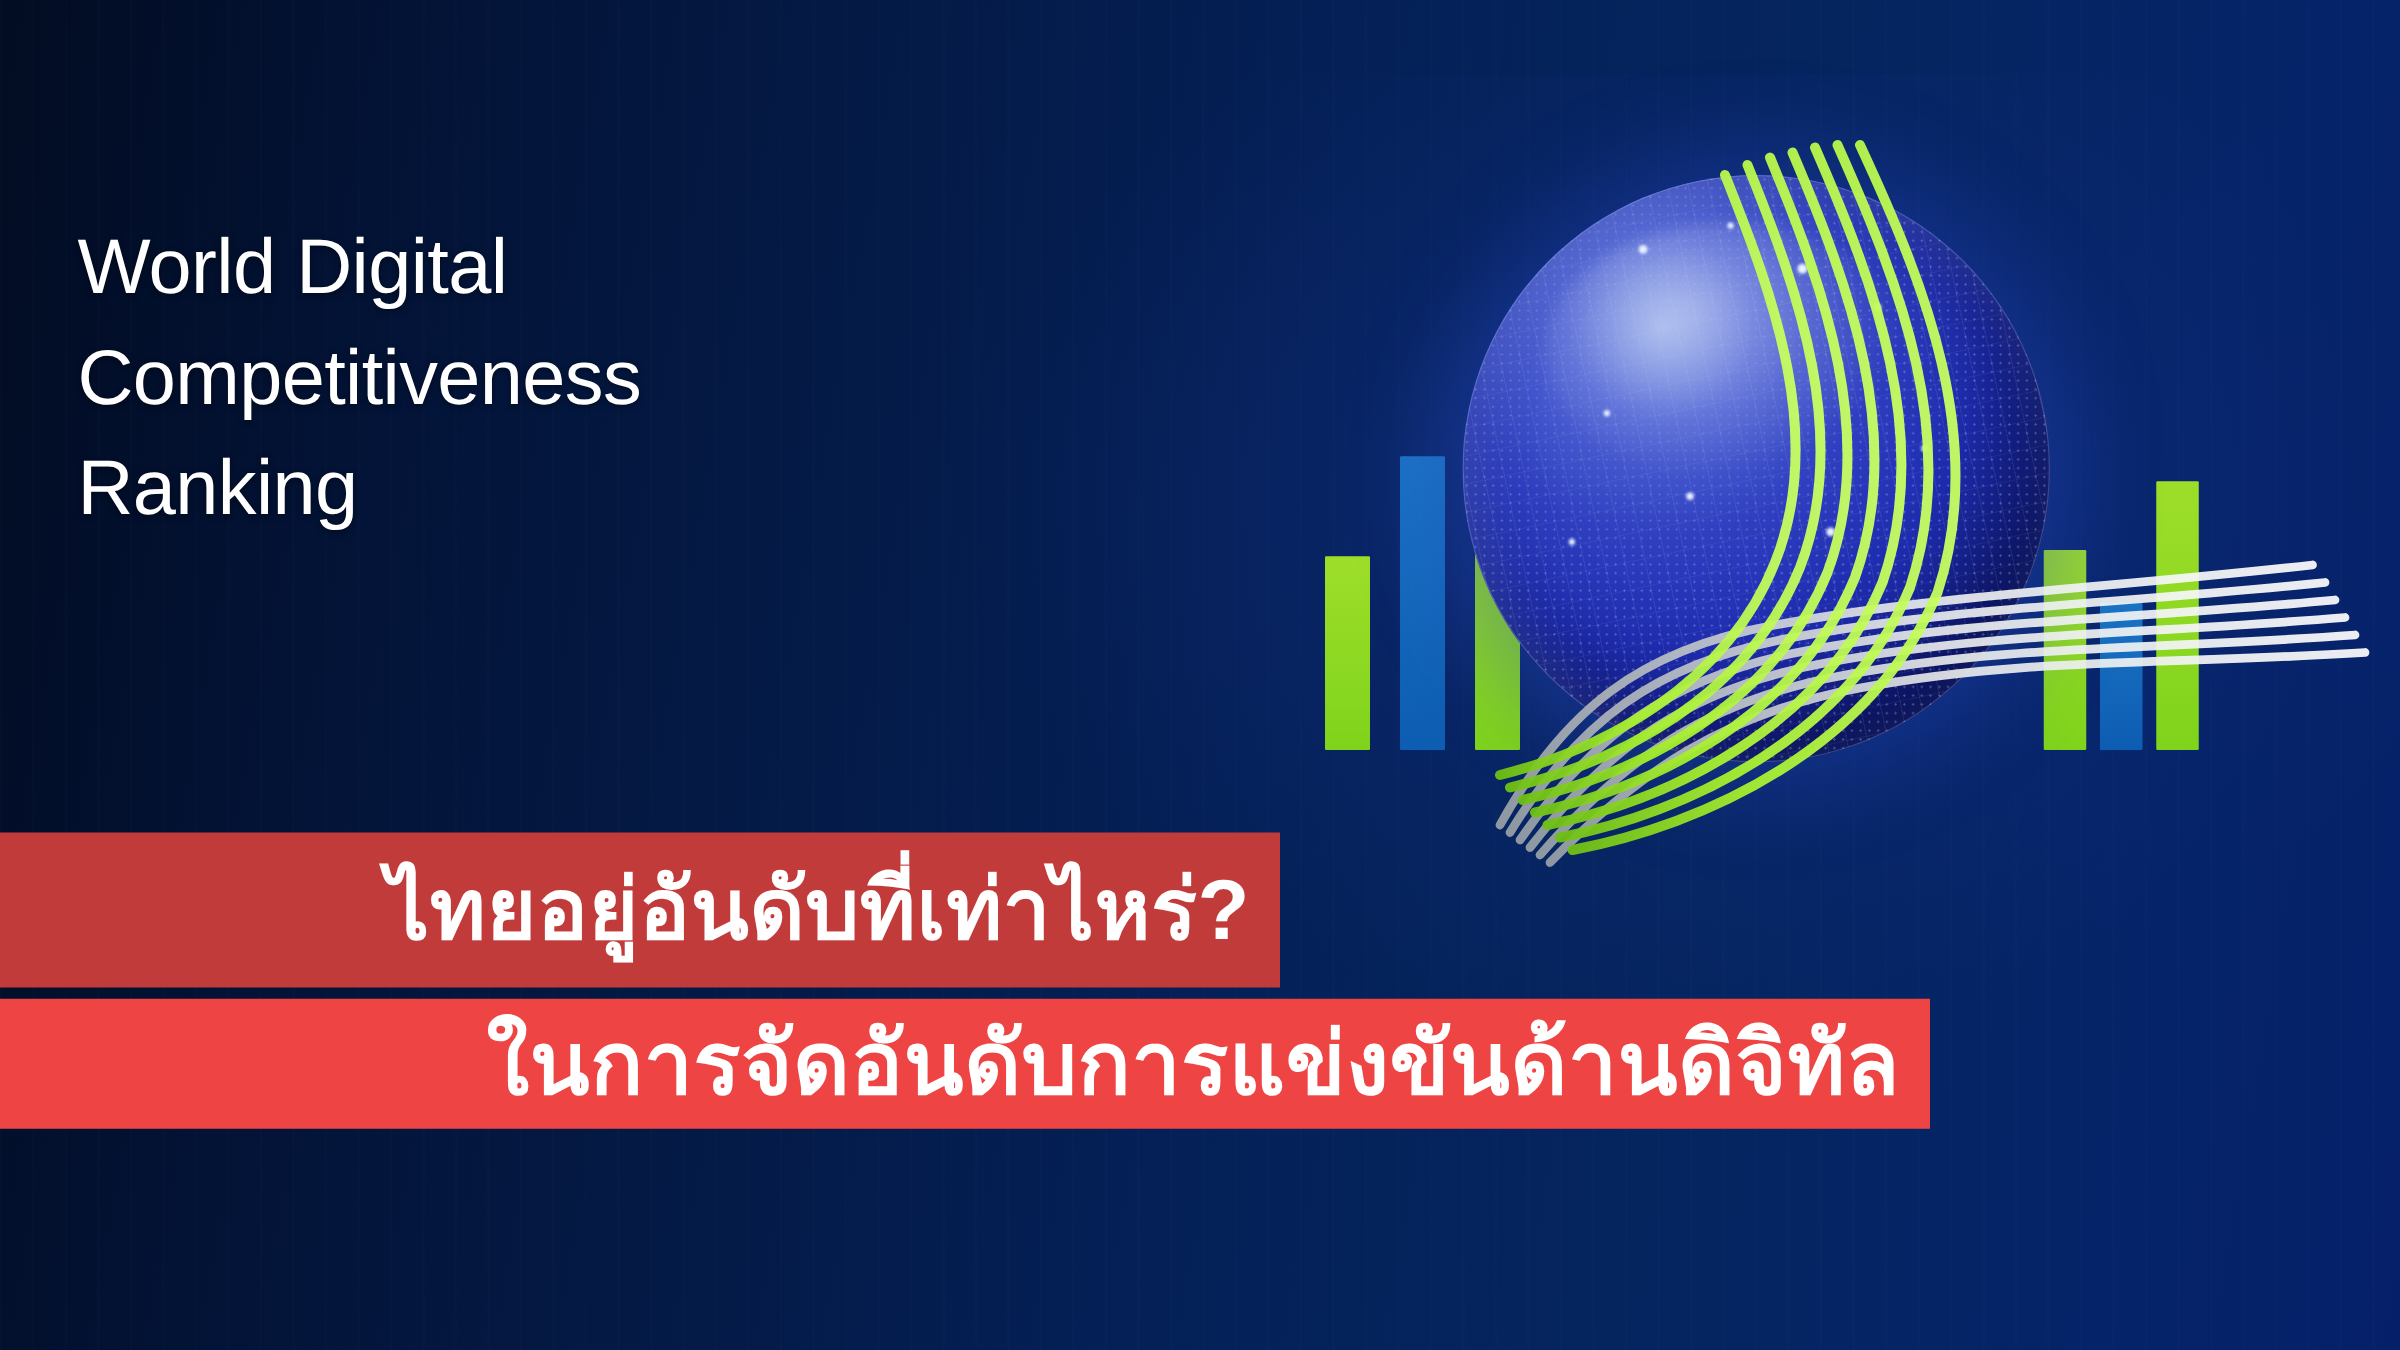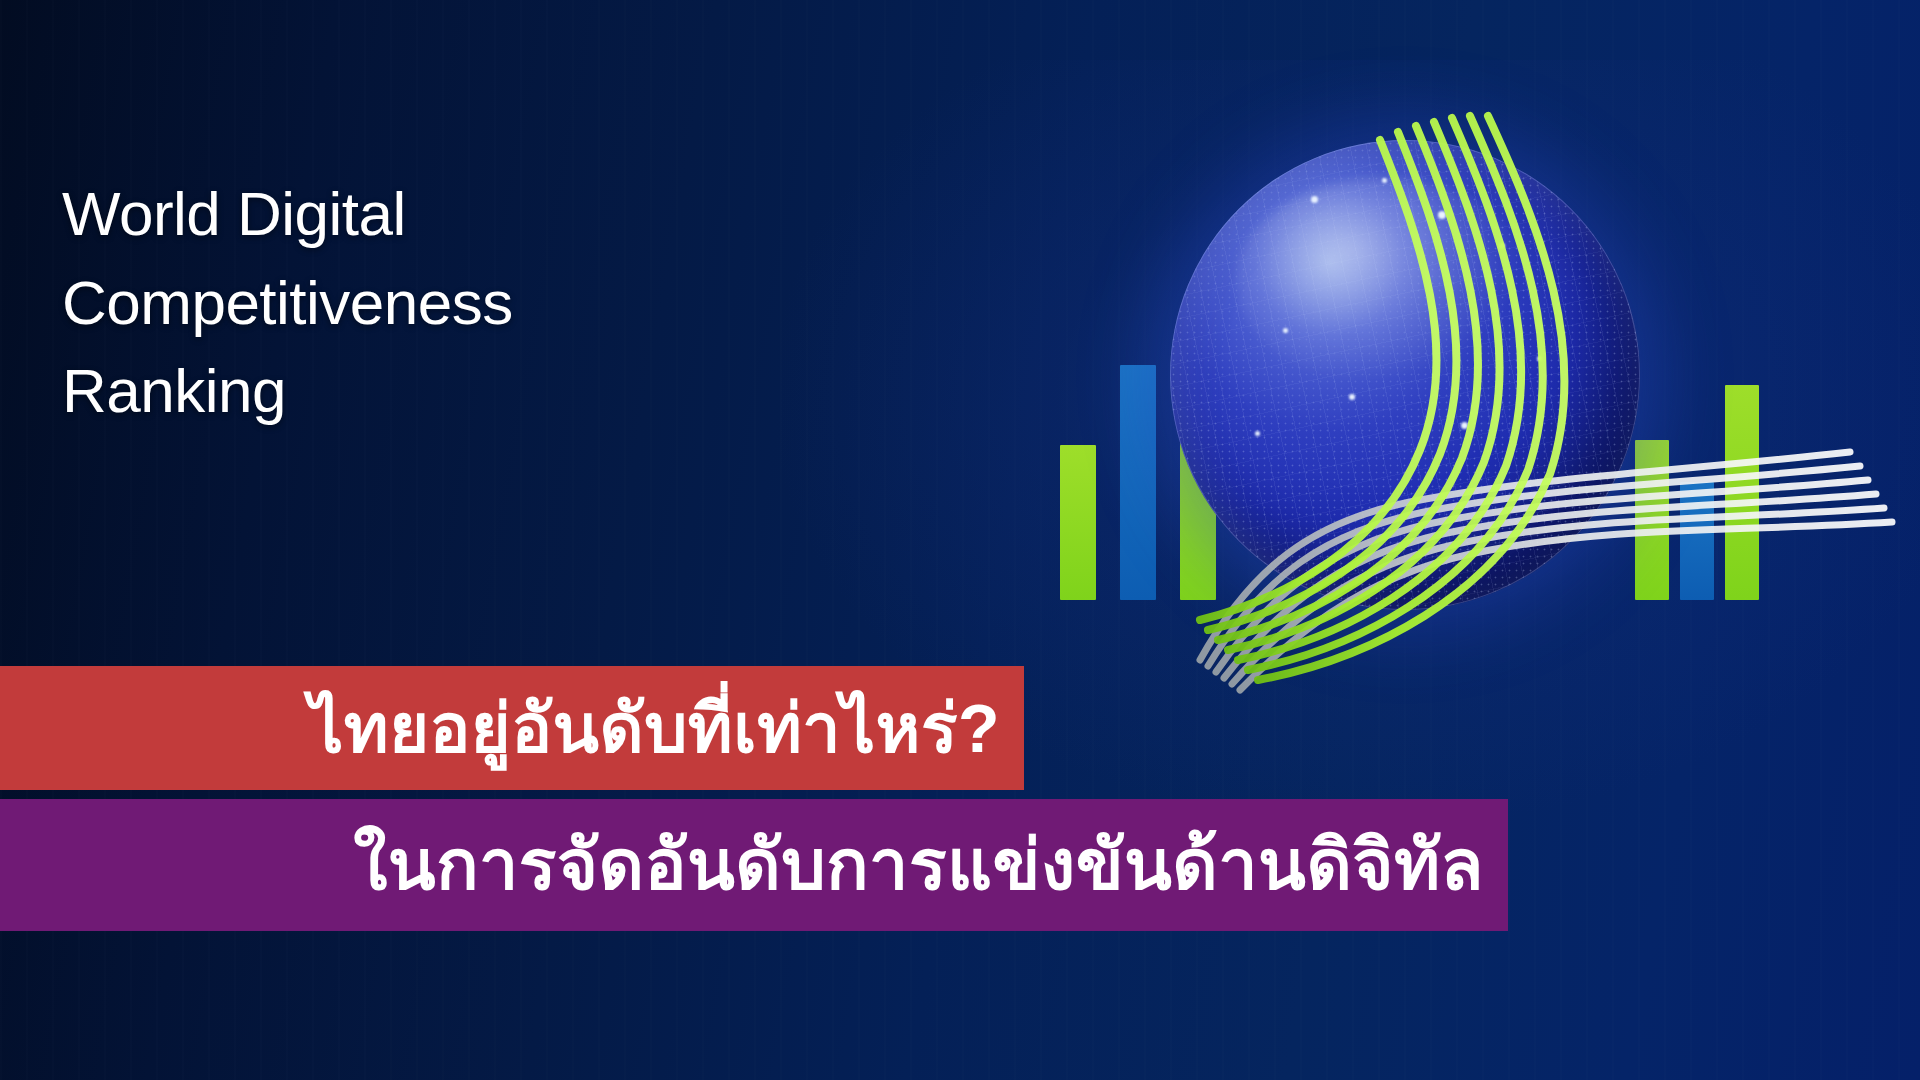--- a/index.html
+++ b/index.html
@@ -98,22 +98,23 @@
   .red-band{
     position:absolute;left:0;top:666px;width:1024px;height:124px;
     background:#c23b3b;
   }
   .red-band .txt{
     position:absolute;right:24px;top:50%;transform:translateY(-50%);
     color:#ffffff;font-size:68px;line-height:1;white-space:nowrap;
     font-weight:700;letter-spacing:.5px;
   }
   .gray-band{
-    position:absolute;left:0;top:799px;width:1508px;height:132px;
-    background:#701a75;
+    position:absolute;left:0;top:799px;width:1508px;height:104px;
+    background:#ef4444;
+    padding-left:36px;
   }
   .gray-band .txt{
     position:absolute;right:24px;top:50%;transform:translateY(-50%);
     color:#ffffff;font-size:70px;line-height:1;white-space:nowrap;
     font-weight:700;letter-spacing:.5px;
   }
 </style>
 </head>
 <body>
 

